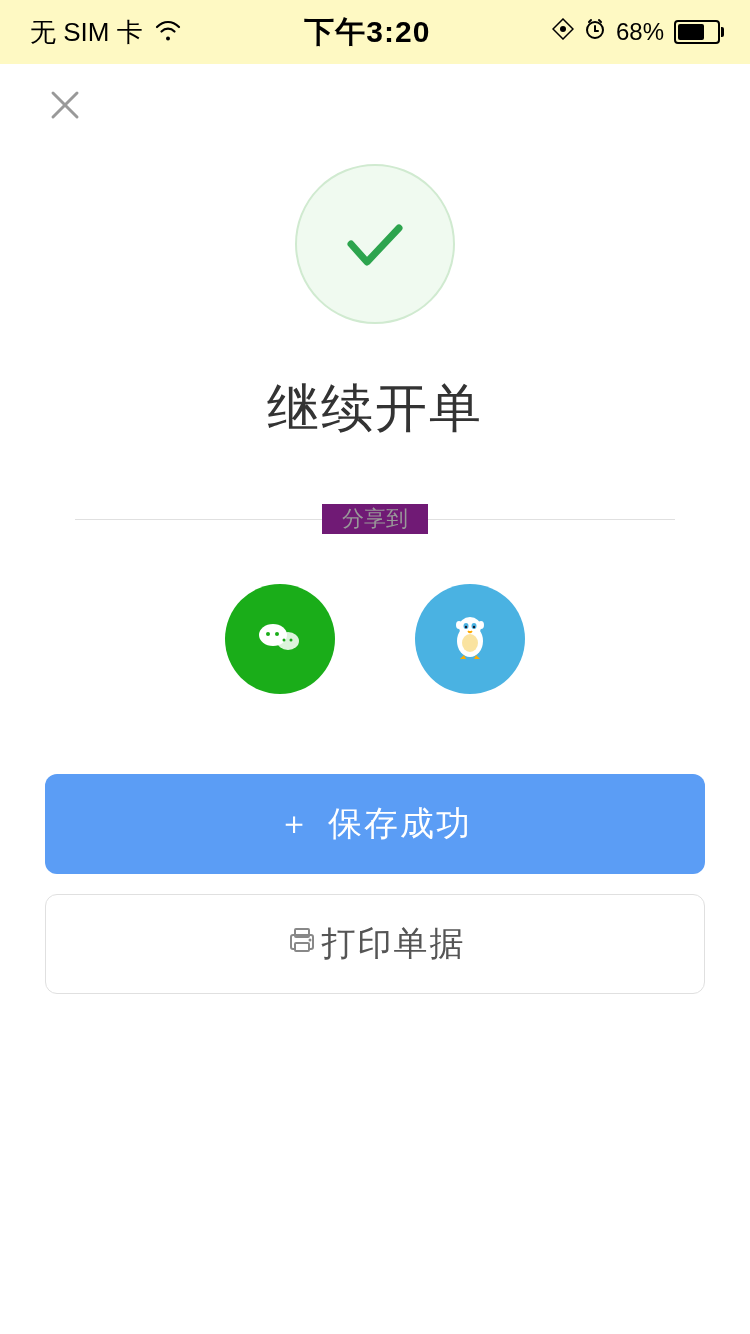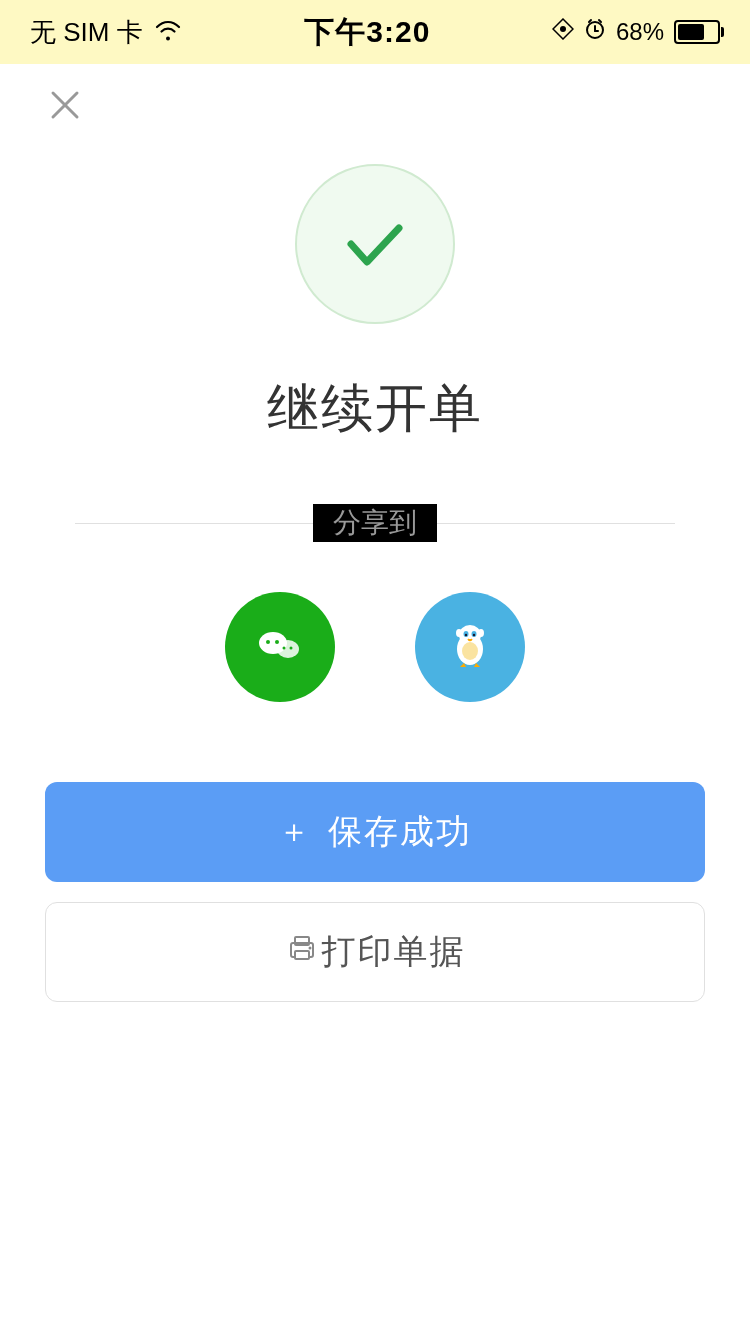--- a/index.html
+++ b/index.html
@@ -161,23 +161,23 @@
       position: absolute;
       width: 80%;
       height: 1px;
       background: #e0e0e0;
       top: 50%;
       left: 50%;
       transform: translateX(-50%);
     }
 
     .share-label {
-      font-size: 28px;
+      font-size: 22px;
       color: #999999;
-      background: #000000;
+      background: #701a75;
       padding: 0 20px;
       position: relative;
       z-index: 1;
     }
 
     
     .share-icons {
       display: flex;
       gap: 80px;
       margin-bottom: 80px;

